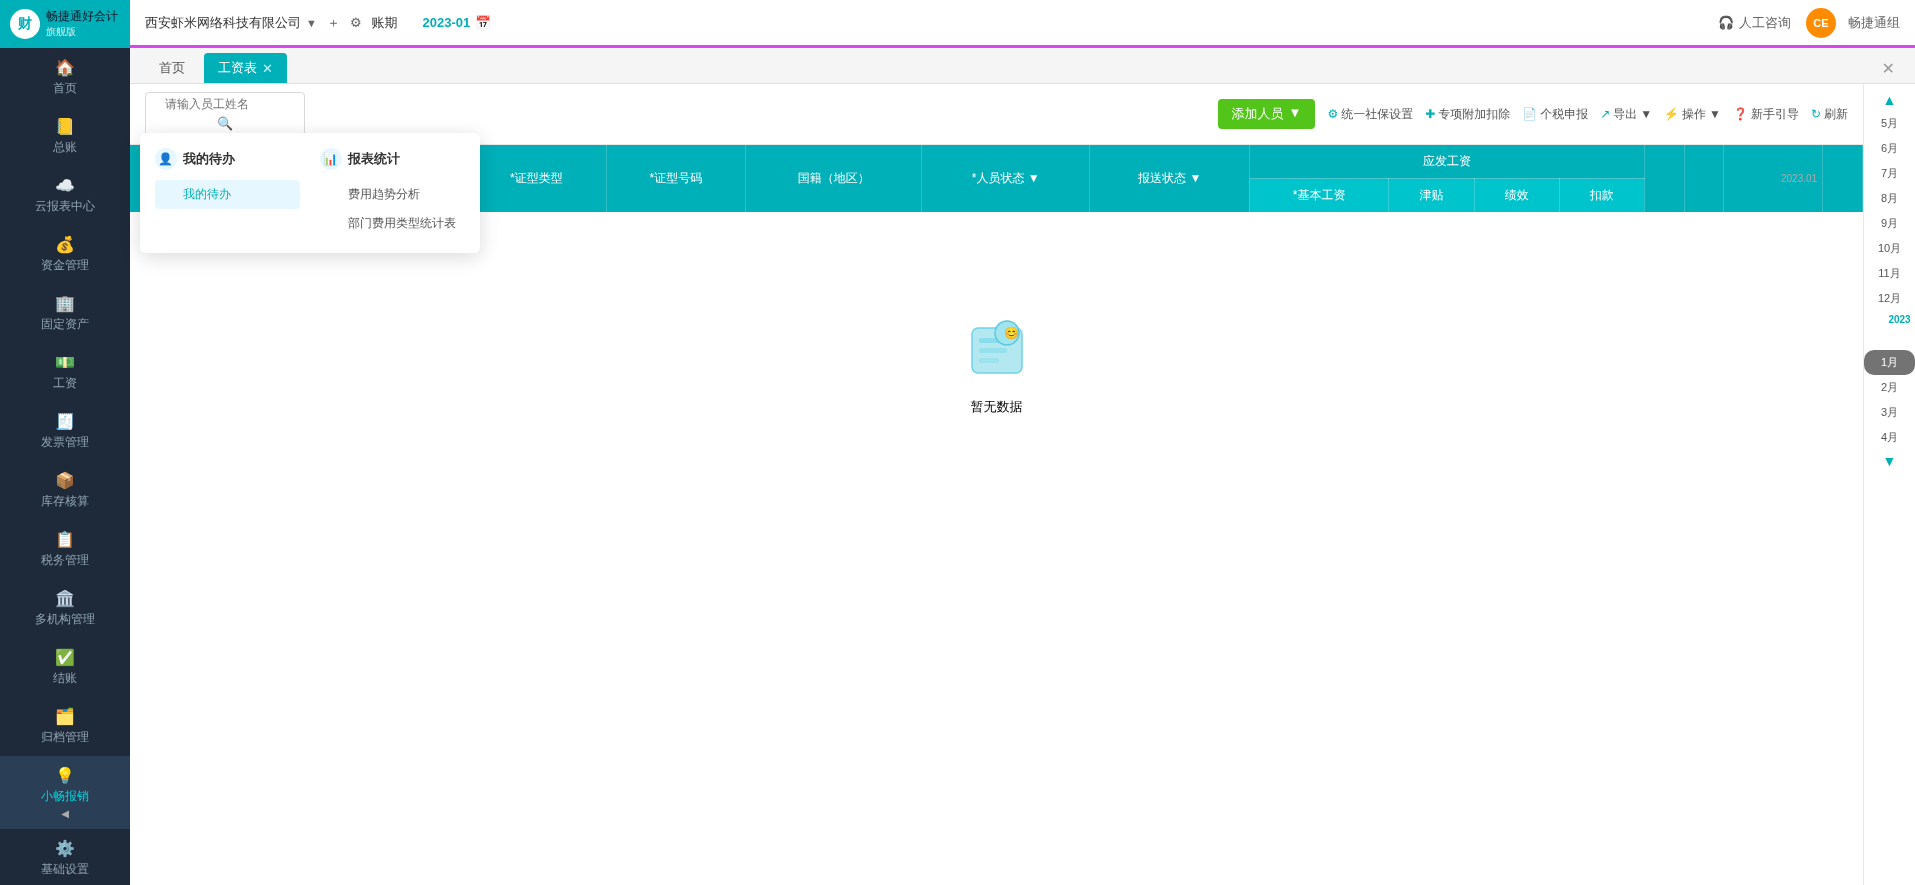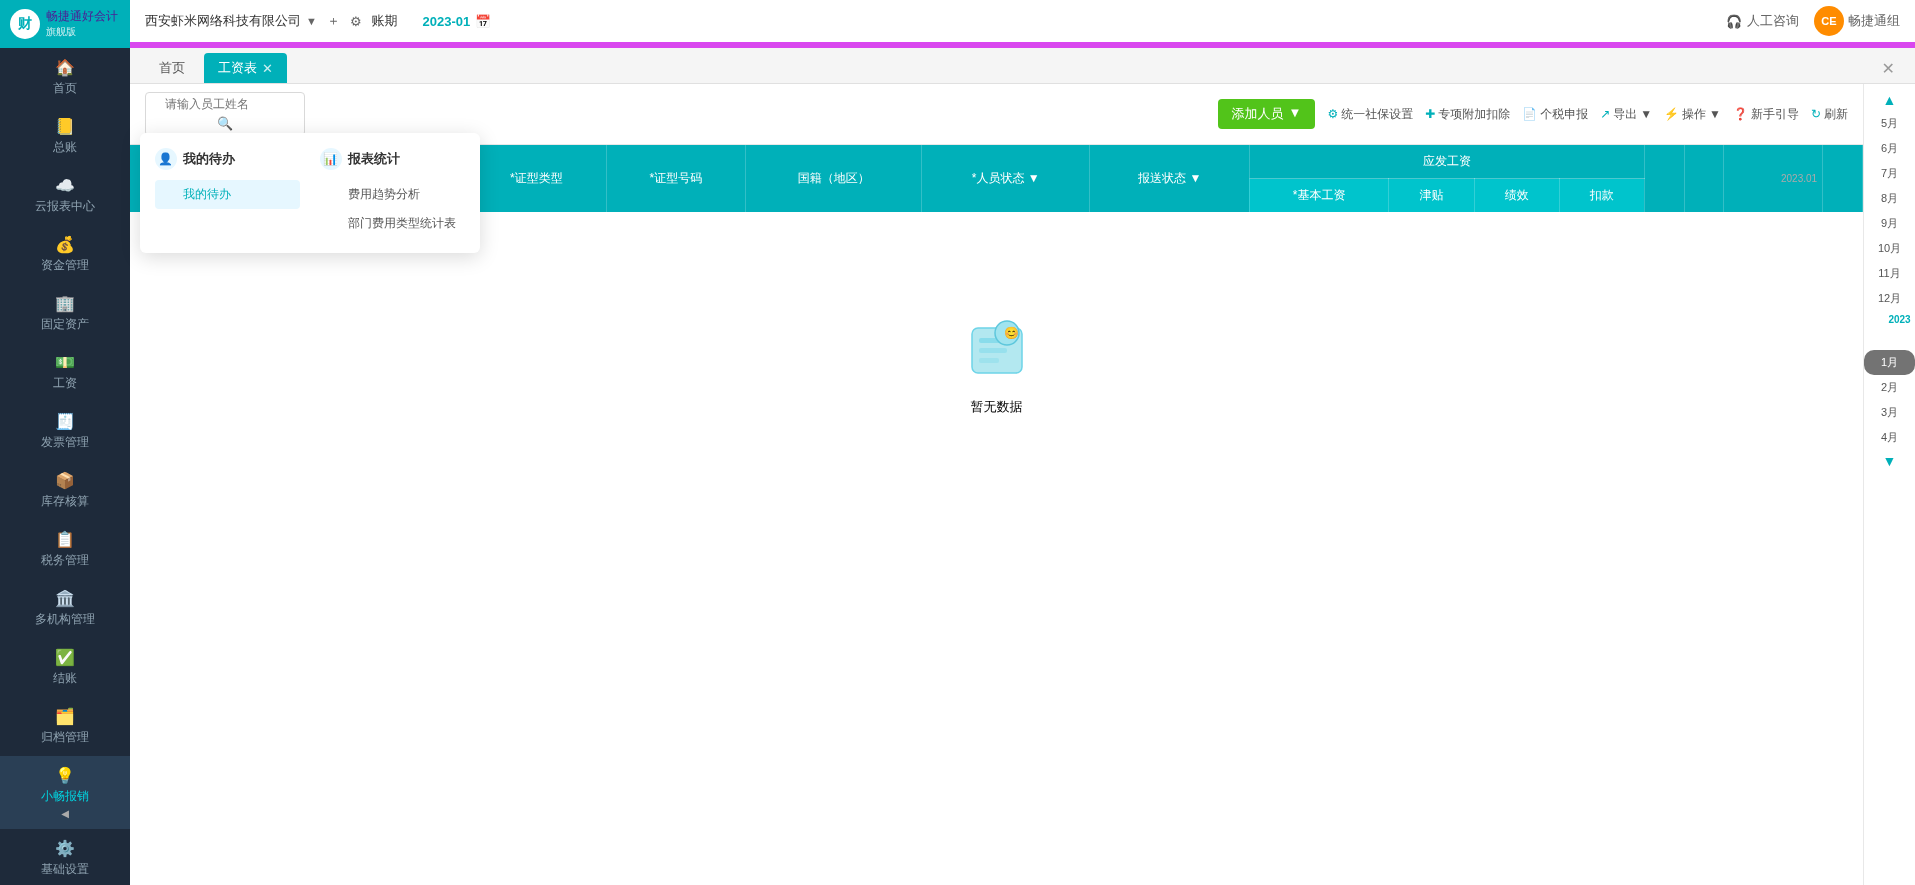--- a/index.html
+++ b/index.html
@@ -29,21 +29,21 @@
       background: #fff;
       border-radius: 50%;
       display: flex;
       align-items: center;
       justify-content: center;
       font-size: 14px;
       color: #00b0b9;
       font-weight: bold;
     }
     .logo-text {
-      color: #4c1d95;
+      color: #0f172a;
       font-size: 12px;
       line-height: 1.3;
     }
     .logo-sub {
       font-size: 10px;
       color: rgba(255,255,255,0.8);
     }
     .sidebar-nav {
       flex: 1;
       overflow-y: auto;
@@ -74,21 +74,21 @@
       overflow: hidden;
     }
 
     
     .topbar {
       background: #fff;
       height: 48px;
       display: flex;
       align-items: center;
       padding: 0 15px;
-      border-bottom: 6px solid #d946ef;
+      border-bottom: 3px solid #d946ef;
       gap: 10px;
     }
     .company-selector {
       display: flex;
       align-items: center;
       gap: 5px;
       color: #333;
       font-size: 13px;
       cursor: pointer;
     }
@@ -463,21 +463,21 @@
     <div class="topbar-period">
       <span>账期</span>
       <span style="color:#00b0b9;font-weight:bold;margin-left:20px;">2023-01</span>
       <span style="color:#999;">📅</span>
     </div>
     <div class="topbar-right">
       <div style="display:flex;align-items:center;gap:4px;cursor:pointer;">
         <span>🎧</span>
         <span>人工咨询</span>
       </div>
-      <div style="display:flex;align-items:center;gap:4px;">
+      <div style="display:flex;align-items:center;gap:12px;">
         <div class="user-avatar">
           <span>CE</span>
         </div>
         <span>畅捷通组</span>
       </div>
     </div>
   </div>
 
   <div class="tabs-bar">
     <div class="tab tab-home">

